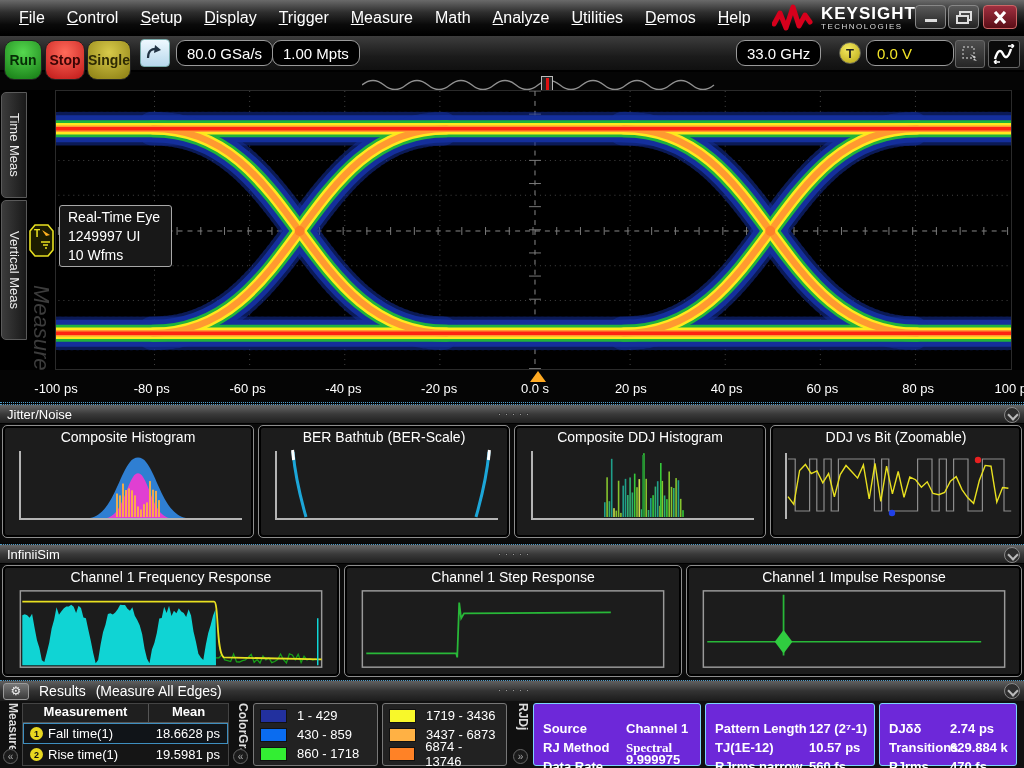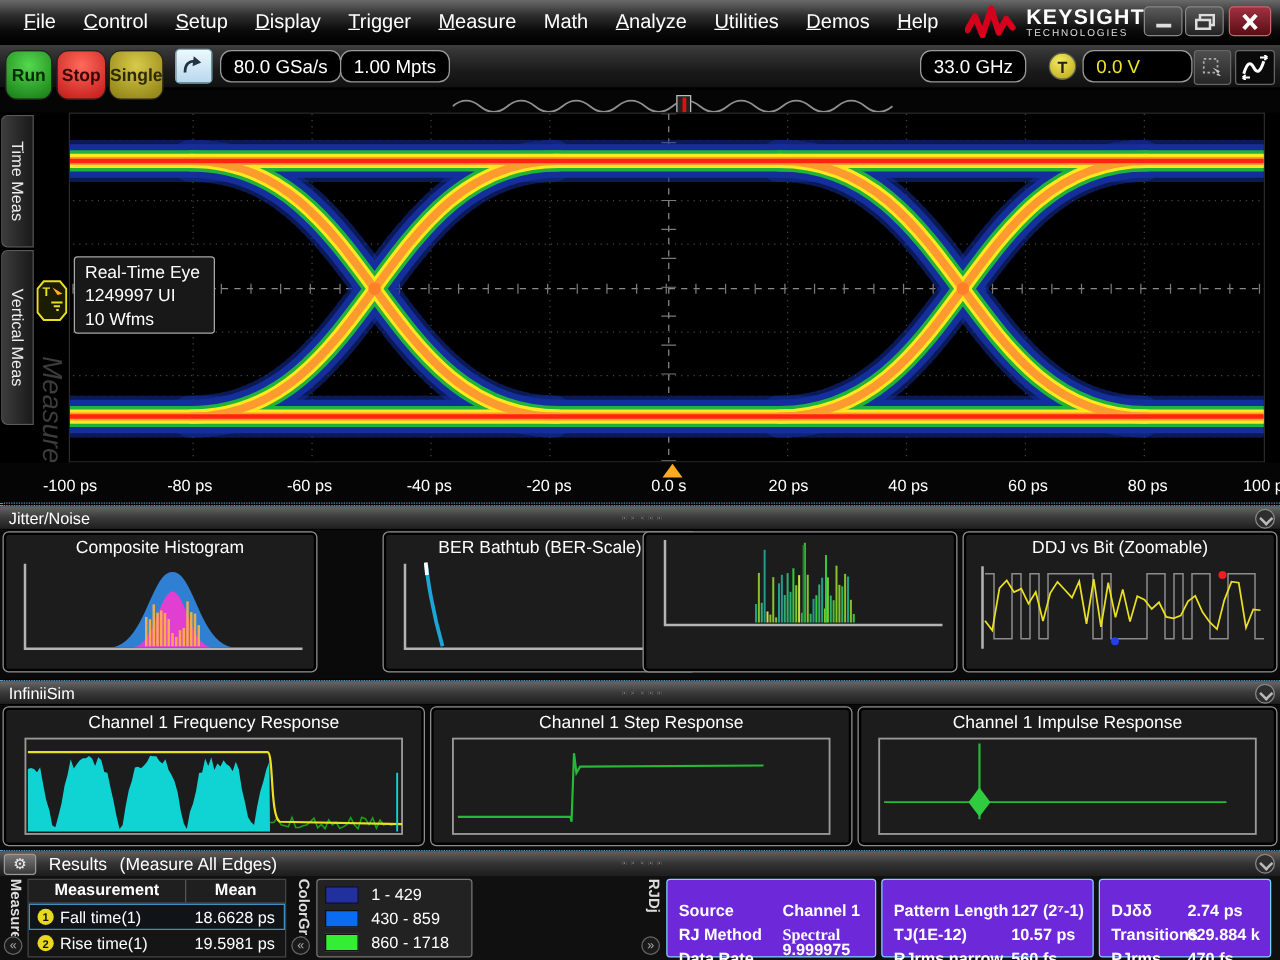--- a/index.html
+++ b/index.html
@@ -340,31 +340,32 @@
             <rect x="134" y="64.52814942598343" width="2" height="7.471850574016571" fill="#ffb23f" opacity="0.9"></rect>
             <rect x="137" y="59.210540413856506" width="2" height="12.789459586143494" fill="#ffb23f" opacity="0.9"></rect>
             <rect x="140" y="57.37909144163132" width="2" height="14.620908558368683" fill="#ffb23f" opacity="0.9"></rect>
             <rect x="143" y="36.08901357650757" width="2" height="35.91098642349243" fill="#ffb23f" opacity="0.9"></rect>
             <rect x="146" y="44.687903881073" width="2" height="27.312096118927002" fill="#ffb23f" opacity="0.9"></rect>
             <rect x="149" y="45.858548641204834" width="2" height="26.141451358795166" fill="#ffb23f" opacity="0.9"></rect>
             <rect x="152" y="55.14339780807495" width="2" height="16.85660219192505" fill="#ffb23f" opacity="0.9"></rect>
           </g>
       </svg>
     </div>
-    <div class="panel" style="left:258px; top:1px; width:252px; height:113px;margin-left:48px;">
+    <div class="panel" style="left:258px; top:1px; width:252px; height:113px;">
       <div class="ptitle">BER Bathtub (BER-Scale)</div>
       <svg width="244" height="88" viewBox="0 0 244 88" style="margin:0 auto;">
         <path d="M14,6 V74 H236" fill="none" stroke="#b4b4b4" stroke-width="2"></path>
         <path d="M31,7 C32,18 36,44 44,72" fill="none" stroke="#1ca6d8" stroke-width="3"></path>
         <path d="M30.6,5 L31.6,15" stroke="#fff" stroke-width="3"></path>
         <path d="M227,7 C226,18 222,44 214,72" fill="none" stroke="#1ca6d8" stroke-width="3"></path>
         <path d="M227.4,5 L226.4,15" stroke="#fff" stroke-width="3"></path>
       </svg>
     </div>
     <div class="panel" style="left:514px; top:1px; width:252px; height:113px;">
+      <div class="ptitle">Composite DDJ Histogram</div>
       <svg width="244" height="88" viewBox="0 0 244 88" style="margin:0 auto;">
         <path d="M14,6 V74 H236" fill="none" stroke="#b4b4b4" stroke-width="2"></path>
         <g id="jn3bars">
             <rect x="86.0" y="57.234169483184814" width="1.6" height="14.765830516815186" fill="#1f9e8a"></rect>
             <rect x="88.3" y="32.3073890209198" width="1.6" height="39.6926109790802" fill="#85c42e"></rect>
             <rect x="90.6" y="56.190479040145874" width="1.6" height="15.809520959854126" fill="#2fae72"></rect>
             <rect x="92.9" y="13.823716580867767" width="1.6" height="58.17628341913223" fill="#1f9e8a"></rect>
             <rect x="95.2" y="63.1682071685791" width="1.6" height="8.831792831420898" fill="#cde04a"></rect>
             <rect x="97.5" y="65.6487762928009" width="1.6" height="6.351223707199097" fill="#85c42e"></rect>
             <rect x="99.8" y="35.72822332382202" width="1.6" height="36.27177667617798" fill="#85c42e"></rect>
@@ -502,20 +503,34 @@
         </div>
         <div class="lrow">
           <span class="sw" style="background: rgb(10, 108, 240);"></span>
           <span class="lt">430 - 859</span>
         </div>
         <div class="lrow">
           <span class="sw" style="background: rgb(51, 238, 51);"></span>
           <span class="lt">860 - 1718</span>
         </div>
       </div>
+    <div class="legend-box" style="left:382px; width:125px;" id="legend1">
+        <div class="lrow">
+          <span class="sw" style="background: rgb(248, 248, 42);"></span>
+          <span class="lt">1719 - 3436</span>
+        </div>
+        <div class="lrow">
+          <span class="sw" style="background: rgb(255, 177, 68);"></span>
+          <span class="lt">3437 - 6873</span>
+        </div>
+        <div class="lrow">
+          <span class="sw" style="background: rgb(255, 130, 38);"></span>
+          <span class="lt">6874 - 13746</span>
+        </div>
+      </div>
 
     <div class="vlabel" style="left:512px; top:2px; height:46px;">RJDj</div>
     <div class="vchev" style="left:513px; top:48px;">»</div>
     <div class="info-box" style="left:533px; width:168px;" id="ibox0">
         <div class="irow">
           <span class="il">Source</span>
           <span class="iv" style="left: 92px;">Channel 1</span>
         </div>
         <div class="irow">
           <span class="il">RJ Method</span>

